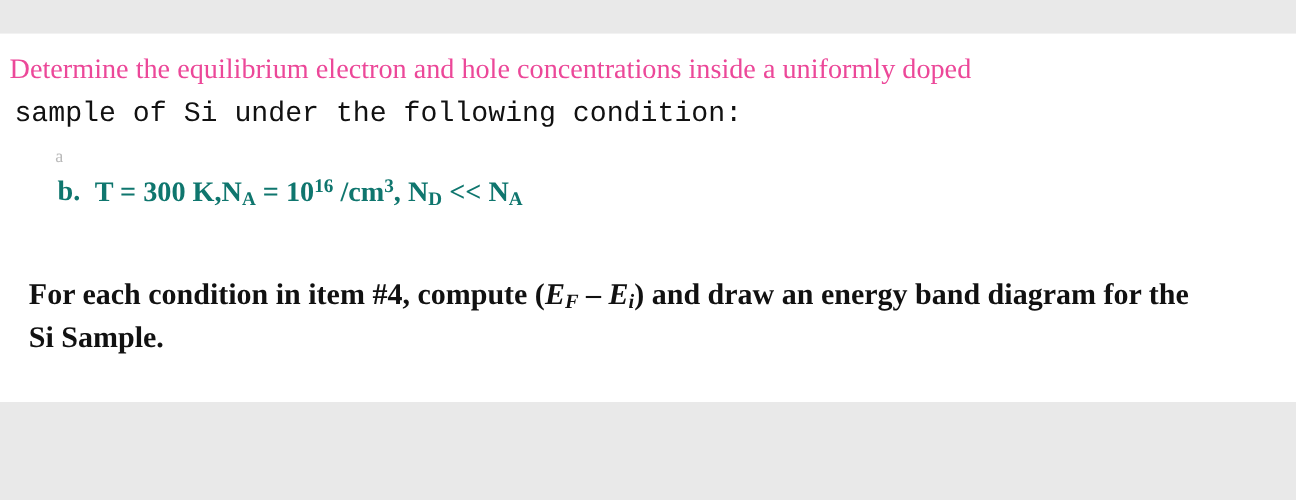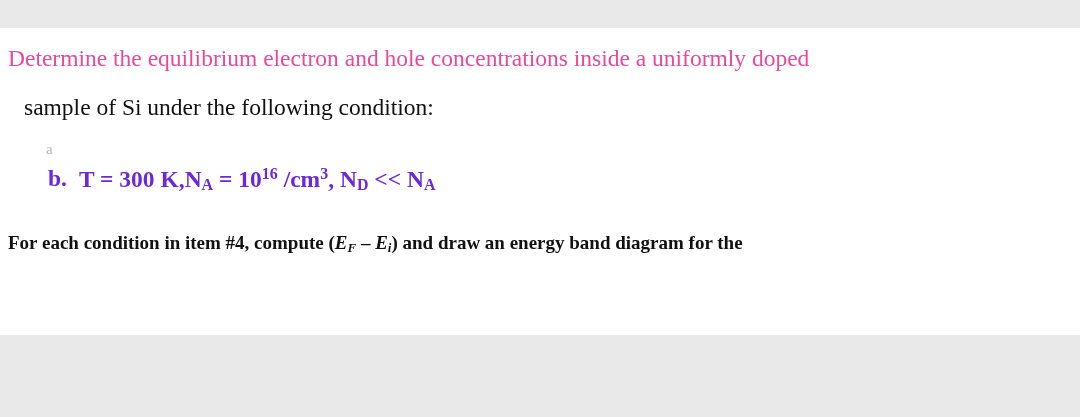--- a/index.html
+++ b/index.html
@@ -41,64 +41,64 @@
     color: #ec4899;
     line-height: 1.42;
     text-align: justify;
     text-justify: inter-word;
     margin: 0;
   }
   .para.first {
     text-align: justify;
   }
   .line2 {
-    font-family: Liberation Serif, serif;
+    font-family: Liberation Mono, monospace;
     font-size: 23.5px;
     color: #111111;
     line-height: 1.42;
-    margin: 16px;
+    margin: 4px;
   }
   .faint-item {
     margin: 10px 0 0 38px;
     font-family: "Liberation Serif", serif;
     font-size: 15px;
     color: #b9b9b9;
     height: 18px;
     letter-spacing: 0.5px;
   }
   .item-b {
     margin: 6px 0 0 40px;
     font-family: "Liberation Serif", serif;
     font-size: 23.5px;
-    color: #6d28d9;
+    color: #0f766e;
     font-weight: 700;
     white-space: nowrap;
   }
   .item-b .lbl {
     margin-right: 12px;
   }
   sub {
     font-size: 0.68em;
     vertical-align: -0.22em;
   }
   sup {
     font-size: 0.68em;
     vertical-align: 0.48em;
   }
   .spacer {
     height: 36px;
   }
   .closing {
     font-family: "Liberation Serif", serif;
-    font-size: 19px;
+    font-size: 25px;
     color: #111111;
     font-weight: 700;
     line-height: 1.42;
     text-align: justify;
-    margin: 0;
+    margin: 16px;
   }
   .ital {
     font-style: italic;
   }
   .closing .tail {
     display: block;
   }
   .strip-top {
     position: absolute;
     left: 0; top: 0; width: 1080px; height: 28px;
@@ -126,20 +126,21 @@
       <div class="faint-item">a</div>
 
       <div class="item-b">
         <span class="lbl">b.</span><span>T = 300 K,</span><span>N</span><sub>A</sub><span> = 10</span><sup>16</sup><span> /cm</span><sup>3</sup><span>, </span><span>N</span><sub>D</sub><span> &lt;&lt; N</span><sub>A</sub>
       </div>
 
       <div class="spacer"></div>
 
       <p class="closing">
         <span>For each condition in item #4, compute (</span><span class="ital">E</span><sub class="ital">F</sub><span> – </span><span class="ital">E</span><sub class="ital">i</sub><span>) and draw an energy band diagram for the</span>
+        <span class="tail">Si Sample.</span>
       </p>
 
     </div>
   </div>
 
   <div class="strip-bottom"></div>
 
 </div>
 
 </body></html>

